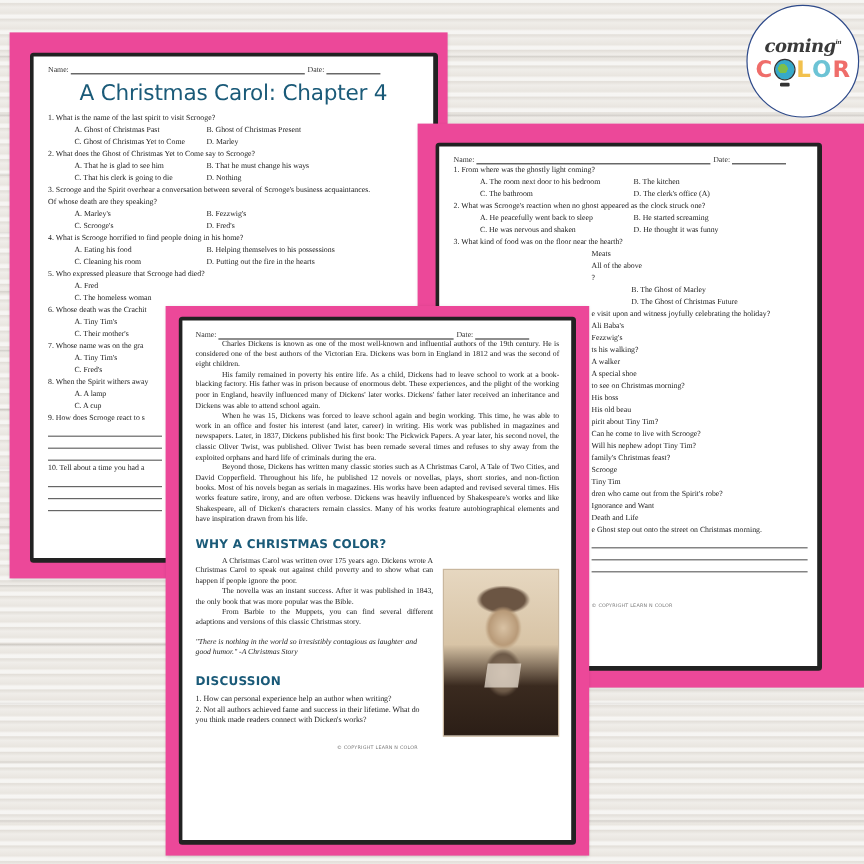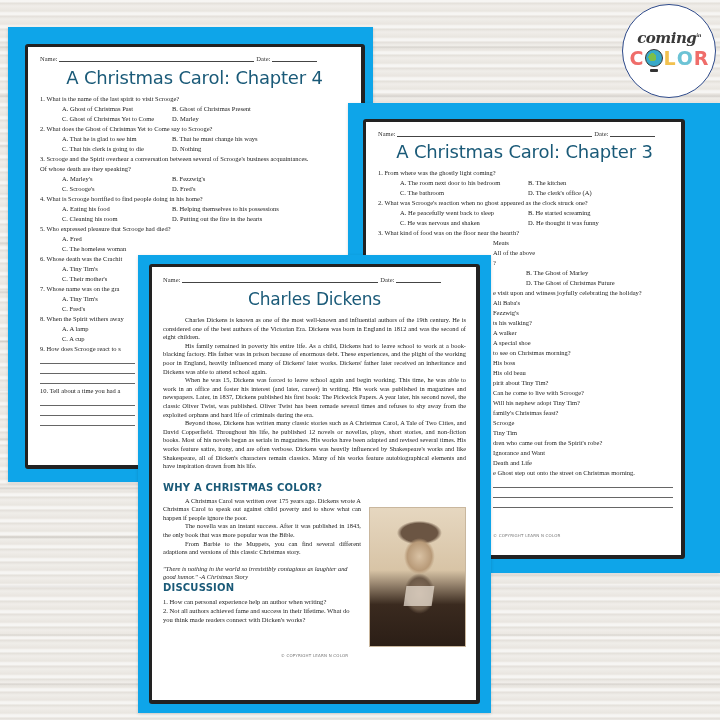--- a/index.html
+++ b/index.html
@@ -14,21 +14,21 @@
         rgba(255,255,255,0.55) 0px, rgba(255,255,255,0.55) 2px,
         rgba(210,205,198,0.35) 3px, rgba(255,255,255,0.2) 6px,
         rgba(230,226,220,0.5) 11px, rgba(255,255,255,0.6) 13px),
       repeating-linear-gradient(180deg,
         transparent 0px, transparent 46px,
         rgba(160,155,148,0.45) 47px, transparent 49px);
   }
 
   .sheet {
     position: absolute;
-    background: #0ea5e9;
+    background: #ec4899;
     box-shadow: 0 1px 3px rgba(0,0,0,0.15);
   }
   .frame {
     position: absolute;
     border: 3px solid #222;
     border-radius: 3px;
     border-right-width: 4px;
     border-bottom-width: 4px;
     background: #fff;
   }
@@ -260,21 +260,20 @@
 
 <div class="sheet" id="sheet-ch3">
   <div class="frame">
     <div class="inner">
       <div class="namebar">
         <span>Name:</span>
         <span class="line" style="width:195px"></span>
         <span>Date:</span>
         <span class="line" style="width:45px"></span>
       </div>
-      <div class="title">A Christmas Carol: Chapter 3</div>
 
       <div class="q">1. From where was the ghostly light coming?</div>
       <div class="opts" style="grid-template-columns:128px 1fr">
         <span>A. The room next door to his bedroom</span>
         <span>B. The kitchen</span>
         <span>C. The bathroom</span>
         <span>D. The clerk's office (A)</span>
       </div>
 
       <div class="q">2. What was Scrooge's reaction when no ghost appeared as the clock struck one?</div>
@@ -323,35 +322,34 @@
 
 <div class="sheet" id="sheet-dickens">
   <div class="frame">
     <div class="inner">
       <div class="namebar">
         <span>Name:</span>
         <span class="line" style="width:196px"></span>
         <span>Date:</span>
         <span class="line" style="width:45px"></span>
       </div>
-      <div class="title">Charles Dickens</div>
 
       <p class="para">Charles Dickens is known as one of the most well-known and influential authors of the 19th century. He is considered one of the best authors of the Victorian Era. Dickens was born in England in 1812 and was the second of eight children.</p>
       <p class="para">His family remained in poverty his entire life. As a child, Dickens had to leave school to work at a book-blacking factory. His father was in prison because of enormous debt. These experiences, and the plight of the working poor in England, heavily influenced many of Dickens' later works. Dickens' father later received an inheritance and Dickens was able to attend school again.</p>
       <p class="para">When he was 15, Dickens was forced to leave school again and begin working. This time, he was able to work in an office and foster his interest (and later, career) in writing. His work was published in magazines and newspapers. Later, in 1837, Dickens published his first book: The Pickwick Papers. A year later, his second novel, the classic Oliver Twist, was published. Oliver Twist has been remade several times and refuses to shy away from the exploited orphans and hard life of criminals during the era.</p>
       <p class="para">Beyond those, Dickens has written many classic stories such as A Christmas Carol, A Tale of Two Cities, and David Copperfield. Throughout his life, he published 12 novels or novellas, plays, short stories, and non-fiction books. Most of his novels began as serials in magazines. His works have been adapted and revised several times. His works feature satire, irony, and are often verbose. Dickens was heavily influenced by Shakespeare's works and like Shakespeare, all of Dicken's characters remain classics. Many of his works feature autobiographical elements and have inspiration drawn from his life.</p>
 
       <div class="h2">WHY A CHRISTMAS COLOR?</div>
       <div class="why-wrap">
         <div class="why-text">
           <p class="para">A Christmas Carol was written over 175 years ago. Dickens wrote A Christmas Carol to speak out against child poverty and to show what can happen if people ignore the poor.</p>
           <p class="para">The novella was an instant success. After it was published in 1843, the only book that was more popular was the Bible.</p>
           <p class="para">From Barbie to the Muppets, you can find several different adaptions and versions of this classic Christmas story.</p>
           <p class="quote">"There is nothing in the world so irresistibly contagious as laughter and good humor." -A Christmas Story</p>
-          <div class="h2" style="margin-top:0">DISCUSSION</div>
+          <div class="h2" style="margin-top:14px">DISCUSSION</div>
           <div class="disc">1. How can personal experience help an author when writing?</div>
           <div class="disc">2. Not all authors achieved fame and success in their lifetime. What do you think made readers connect with Dicken's works?</div>
         </div>
         <div class="portrait" title="portrait of Charles Dickens">
           <div class="collar"></div>
         </div>
       </div>
       <div class="copyright" style="text-align:center;margin-top:6px">© COPYRIGHT LEARN N COLOR</div>
     </div>
   </div>

